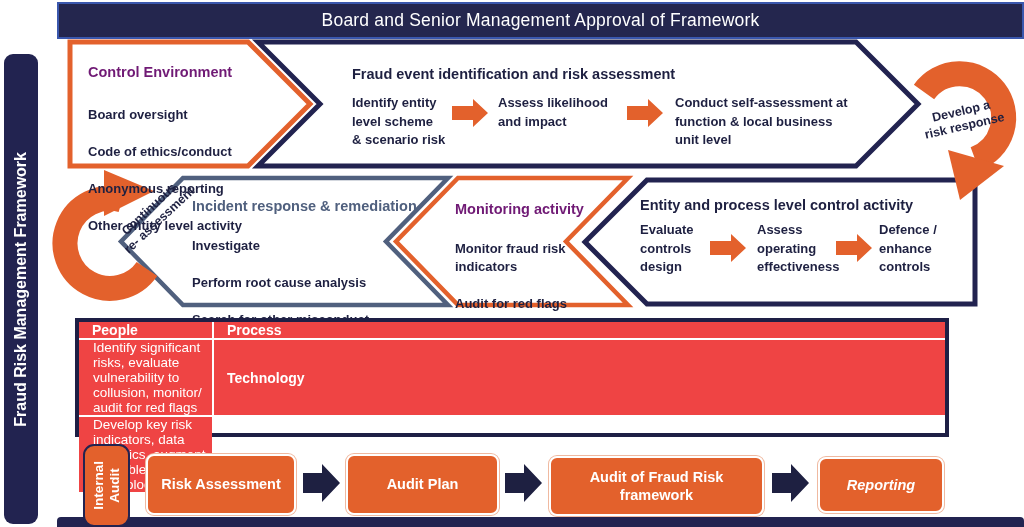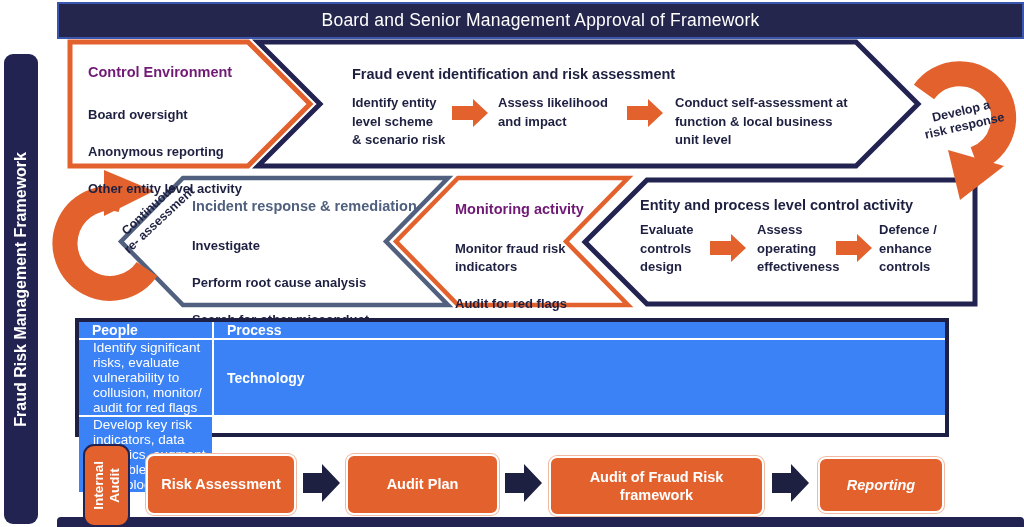--- a/index.html
+++ b/index.html
@@ -25,21 +25,21 @@
   
   .t{position:absolute;color:#1E2041;font-weight:bold;font-size:13px;line-height:18.5px;white-space:pre-line;}
   .title{font-size:14.5px;line-height:17px;}
   .orange{color:#701a75;}
   .slate{color:#50607E;}
   .rot{text-align:center;font-size:12.5px;line-height:15px;}
 
   
   #ptable{left:75px;top:318px;width:866px;height:111px;border:4px solid #1E1F45;background:#fff;
           display:grid;grid-template-columns:133px 1fr;grid-auto-rows:1fr;grid-gap:2px;}
-  #ptable .cell{background:#3b82f6;color:#fff;display:flex;align-items:center;}
+  #ptable .cell{background:#ef4444;color:#fff;display:flex;align-items:center;}
   #ptable .lab{font-weight:bold;font-size:14px;padding-left:13px;}
   #ptable .val{font-size:13.5px;padding-left:14px;}
 
   
   .obtn{position:absolute;background:#E3612C;border:2.5px solid #fff;border-radius:8px;
         box-shadow:0 0 0 1px #f0b9a0;display:flex;align-items:center;justify-content:center;
         color:#fff;font-weight:bold;font-size:14.5px;text-align:center;line-height:1.25;}
   #internal-audit{left:83px;top:444px;width:43px;height:79px;background:#E3612C;border:2.5px solid #222350;
         border-radius:11px;display:flex;align-items:center;justify-content:center;}
   #internal-audit span{writing-mode:vertical-rl;transform:rotate(180deg);color:#fff;font-weight:bold;
@@ -85,20 +85,21 @@
 
   <div id="sidebar" class="abs">
     <span>Fraud Risk Management Framework</span>
   </div>
 
   <div id="bottombar" class="abs"></div>
 
   <div class="t title orange" style="left:88px;top:64px;">Control Environment</div>
   <div class="t" style="left:88px;top:87px;">
     <div>Board oversight</div>
+    <div>Code of ethics/conduct</div>
     <div>Anonymous reporting</div>
     <div>Other entity level activity</div>
   </div>
 
   <div class="t title" style="left:352px;top:66px;">Fraud event identification and risk assessment</div>
   <div class="t" style="left:352px;top:94px;">Identify entity
 level scheme
 &amp; scenario risk</div>
   <div class="t" style="left:498px;top:94px;">Assess likelihood
 and impact</div>

